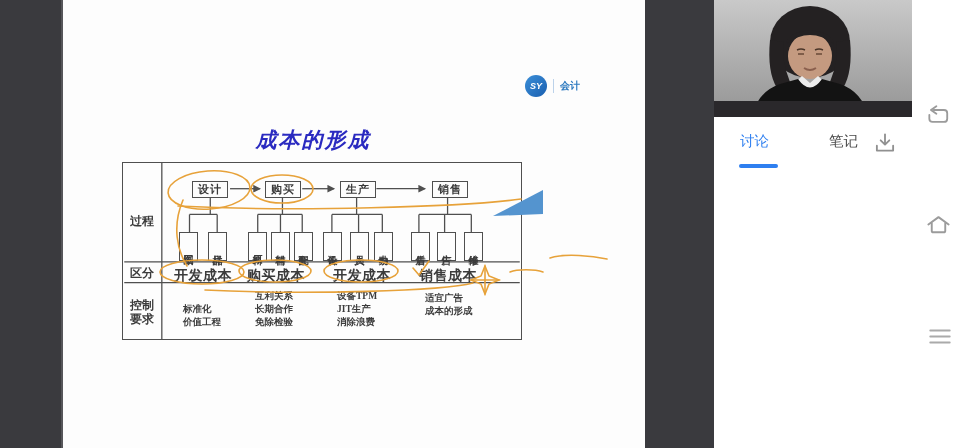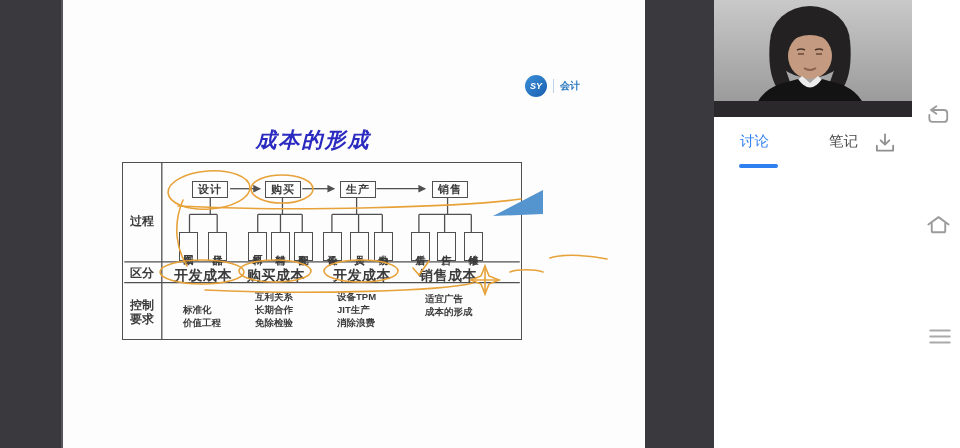--- a/index.html
+++ b/index.html
@@ -38,21 +38,21 @@
                color:#3b3b3b; line-height:14px; }
   .flow-box { position:absolute; top:18px; width:36px; height:17px; border:1.3px solid #4f4f4f; background:#fdfdfd;
               font-size:11px; font-weight:bold; color:#3b3b3b; display:flex; align-items:center; justify-content:center;
               letter-spacing:1px; z-index:2; }
   .sub-box { position:absolute; top:69px; width:19px; height:29px; border:1.3px solid #4f4f4f; background:#fdfdfd;
              font-size:10px; font-weight:bold; color:#3b3b3b; line-height:13px;
              writing-mode:vertical-lr; text-orientation:upright; text-align:center;
              display:flex; align-items:center; justify-content:center; z-index:2; }
   .cost { position:absolute; top:104px; transform:translateX(-50%); font-size:14px; font-weight:bold;
           color:#3b3b3b; letter-spacing:.5px; white-space:nowrap; }
-  .ctrl-col { position:absolute; font-size:9.5px; font-weight:bold; color:#3b3b3b; line-height:13px; white-space:nowrap; }
+  .ctrl-col { position:absolute; font-size:9.5px; font-weight:bold; color:#3b3b3b; line-height:13px; white-space:nowrap;font-family:Liberation Serif, serif; }
 
   
   .annotations { position:absolute; left:0; top:0; width:582px; height:448px; z-index:3; pointer-events:none; }
 
   
   .callout { position:absolute; left:480px; top:176px; width:88px; z-index:4;
              background:#5494cf; border-radius:9px; padding:5px 6px; }
   .callout-text { font-size:11.5px; line-height:13.5px; color:#fff; font-weight:bold; letter-spacing:.5px; }
   .callout-pointer { position:absolute; left:428px; top:186px; width:54px; height:36px; z-index:4; }
 

